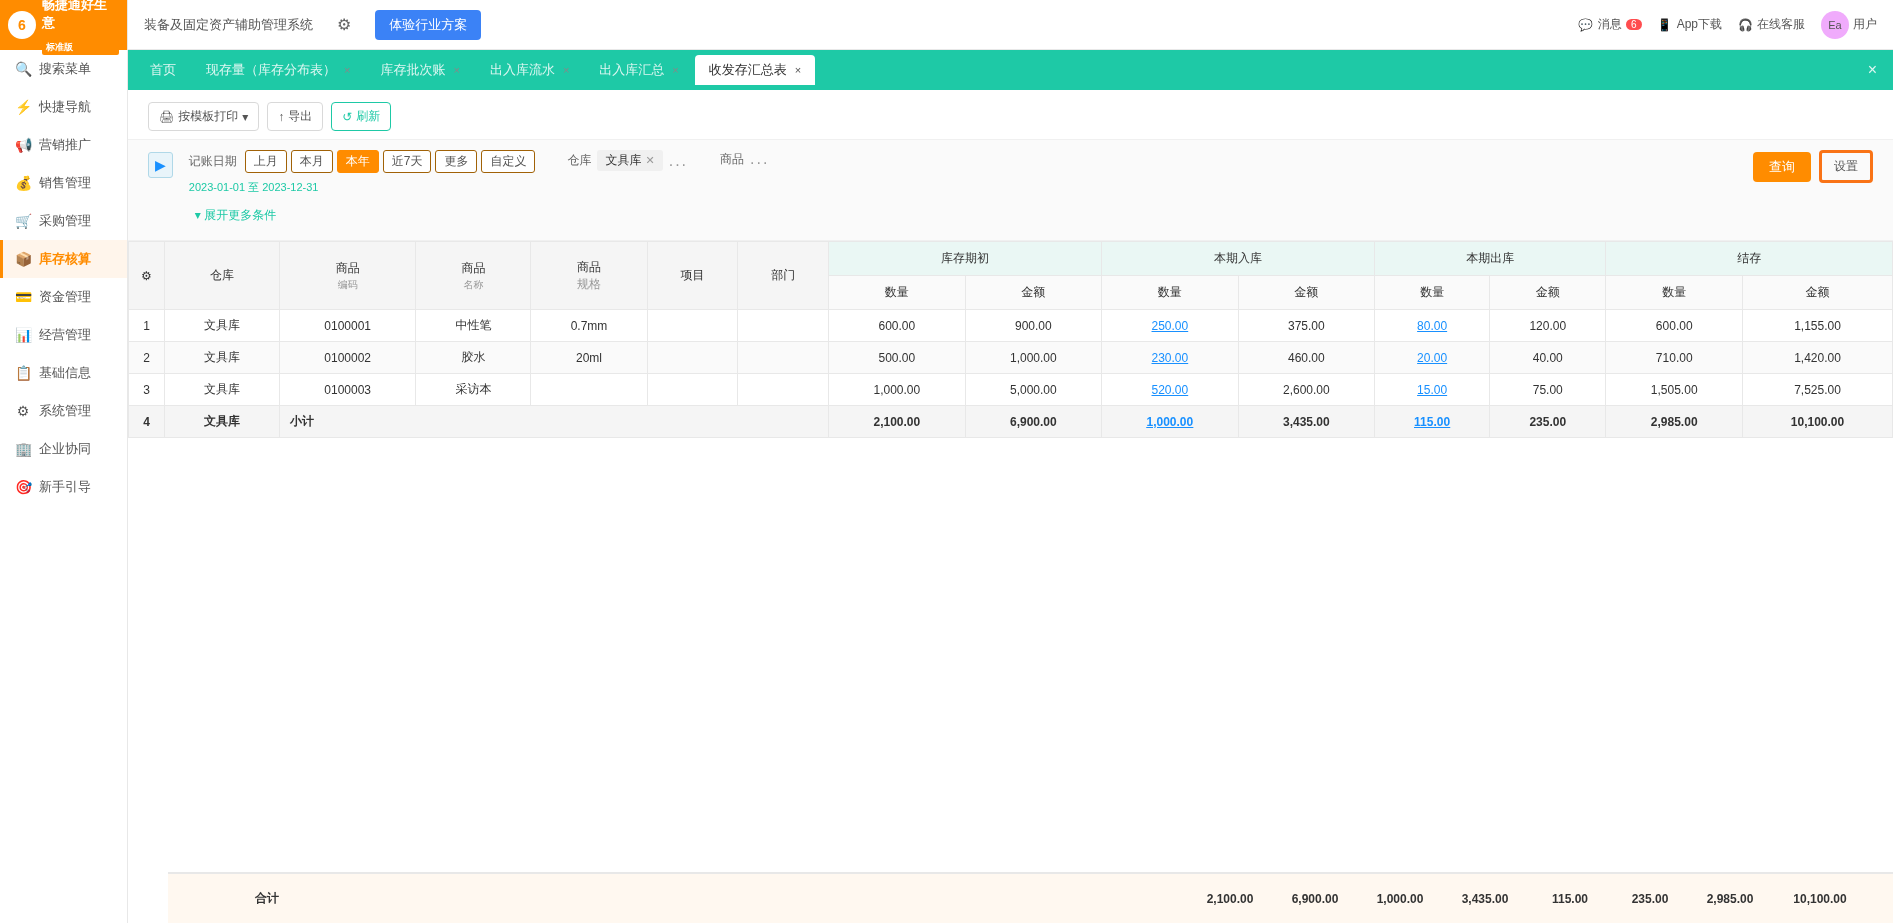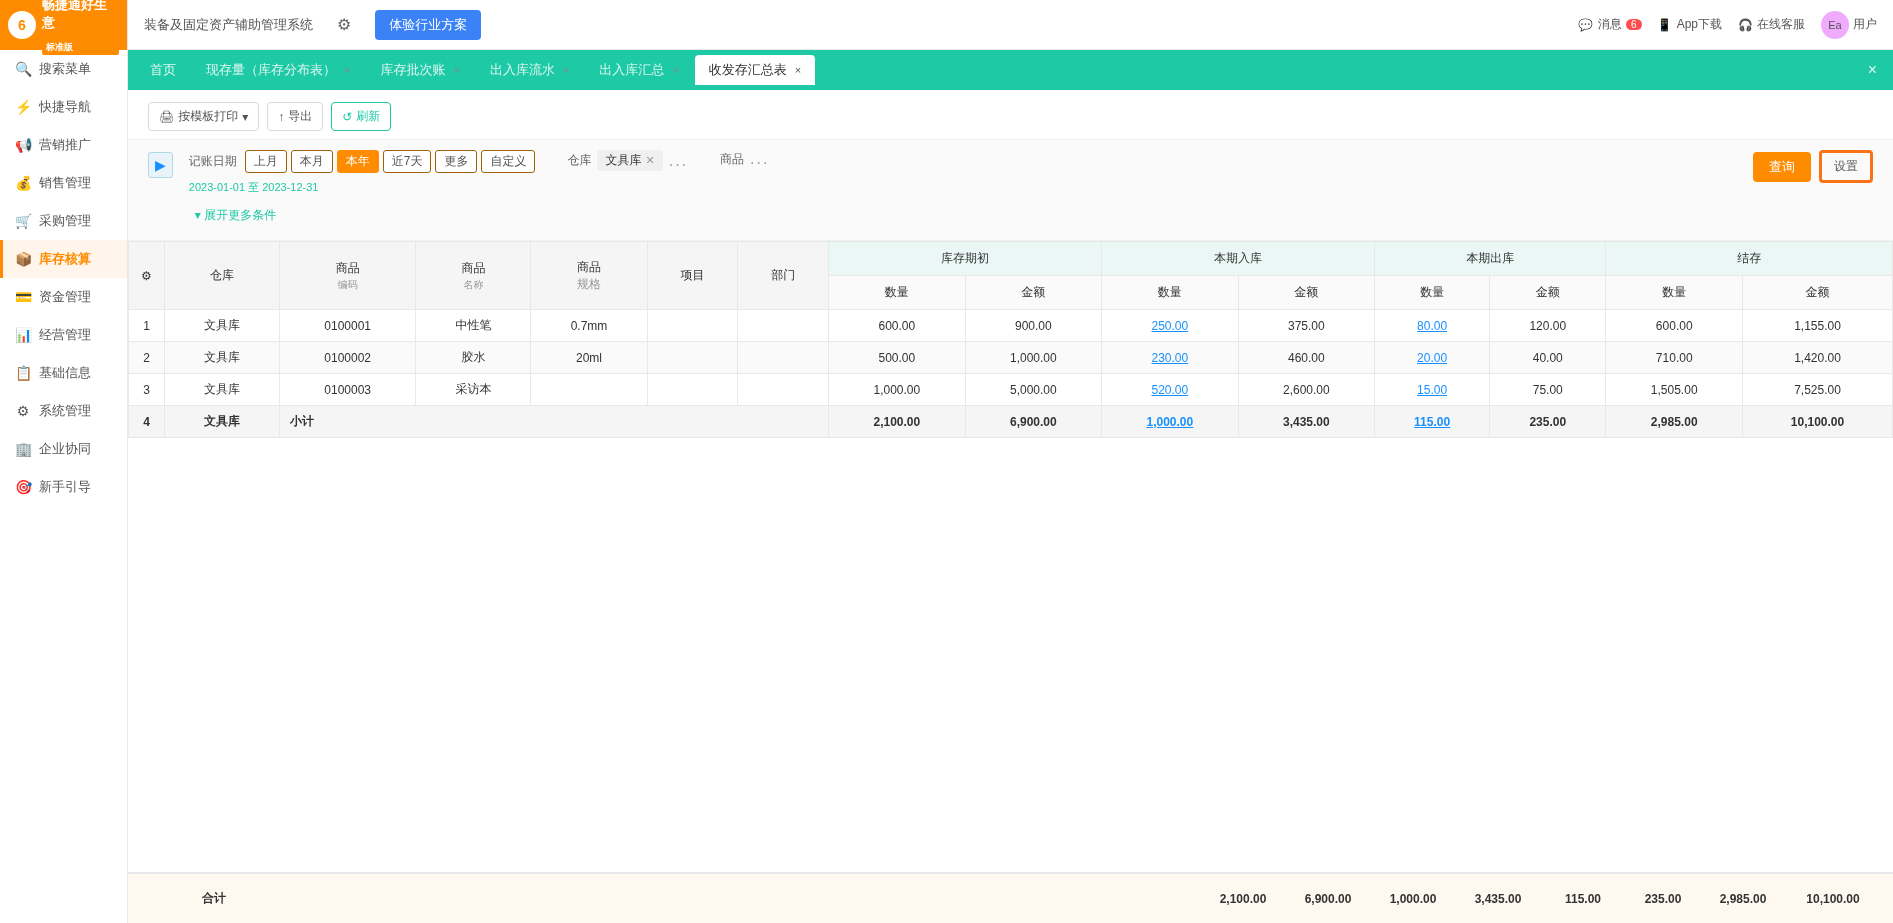--- a/index.html
+++ b/index.html
@@ -68,21 +68,21 @@
     table { width: 100%; border-collapse: collapse; font-size: 12px; }
     thead tr { background: #f5f5f5; }
     th { padding: 8px 10px; text-align: center; border: 1px solid #e8e8e8; color: #333; font-weight: 500; white-space: nowrap; }
     td { padding: 7px 10px; text-align: center; border: 1px solid #e8e8e8; color: #333; white-space: nowrap; }
     tr:nth-child(even) { background: #fafafa; }
     tr.subtotal { background: #f5f5f5; font-weight: bold; }
     .link { color: #1890ff; text-decoration: underline; cursor: pointer; }
     .th-group { text-align: center; background: #eaf7f4; }
 
     
-    .table-footer { position: sticky; bottom: 0; background: #fff8f0; border-top: 2px solid #e8e8e8; display: flex; align-items: center; padding: 8px 0; font-size: 12px; font-weight: bold; }
+    .table-footer { position: sticky; bottom: 0; background: #fff8f0; border-top: 2px solid #e8e8e8; display: flex; align-items: center; padding: 8px 13px; font-size: 12px; font-weight: bold; margin-left: 40px; }
 
     
     ::-webkit-scrollbar { width: 6px; height: 6px; }
     ::-webkit-scrollbar-track { background: #f1f1f1; }
     ::-webkit-scrollbar-thumb { background: #ccc; border-radius: 3px; }
   </style>
 </head>
 <body>
 
 <div class="sidebar">

